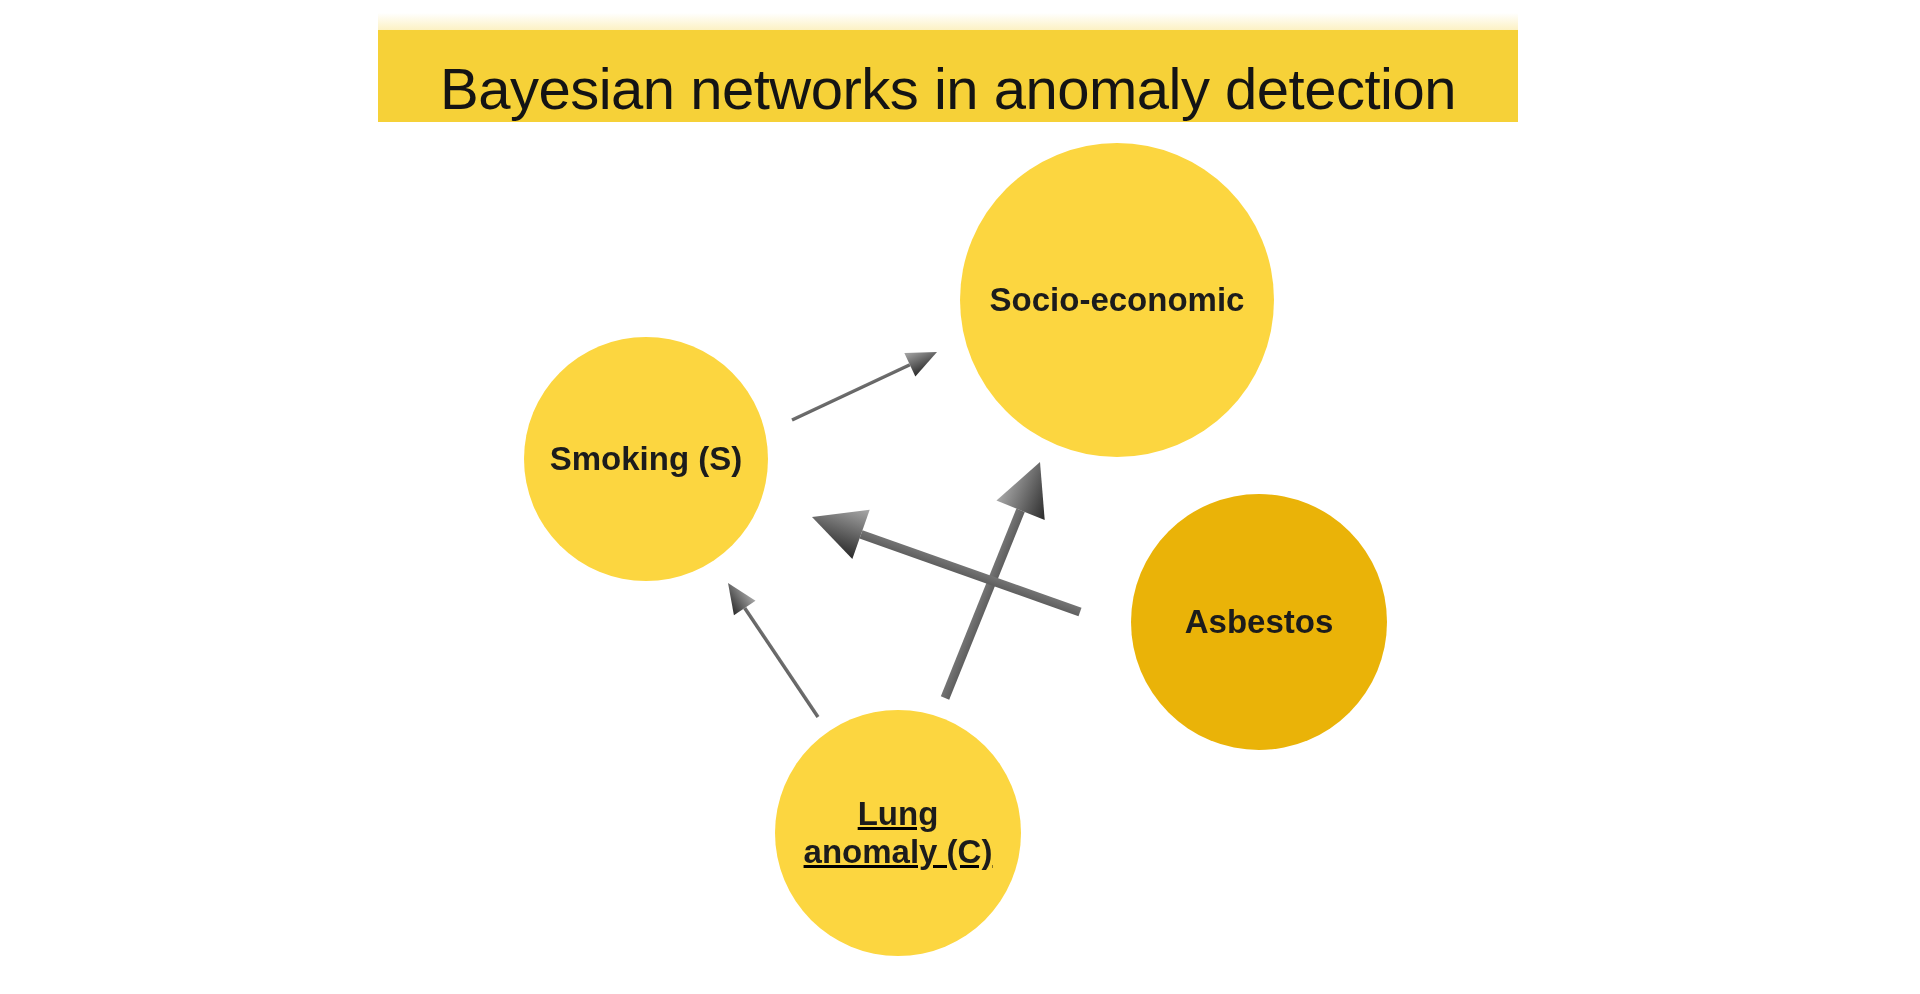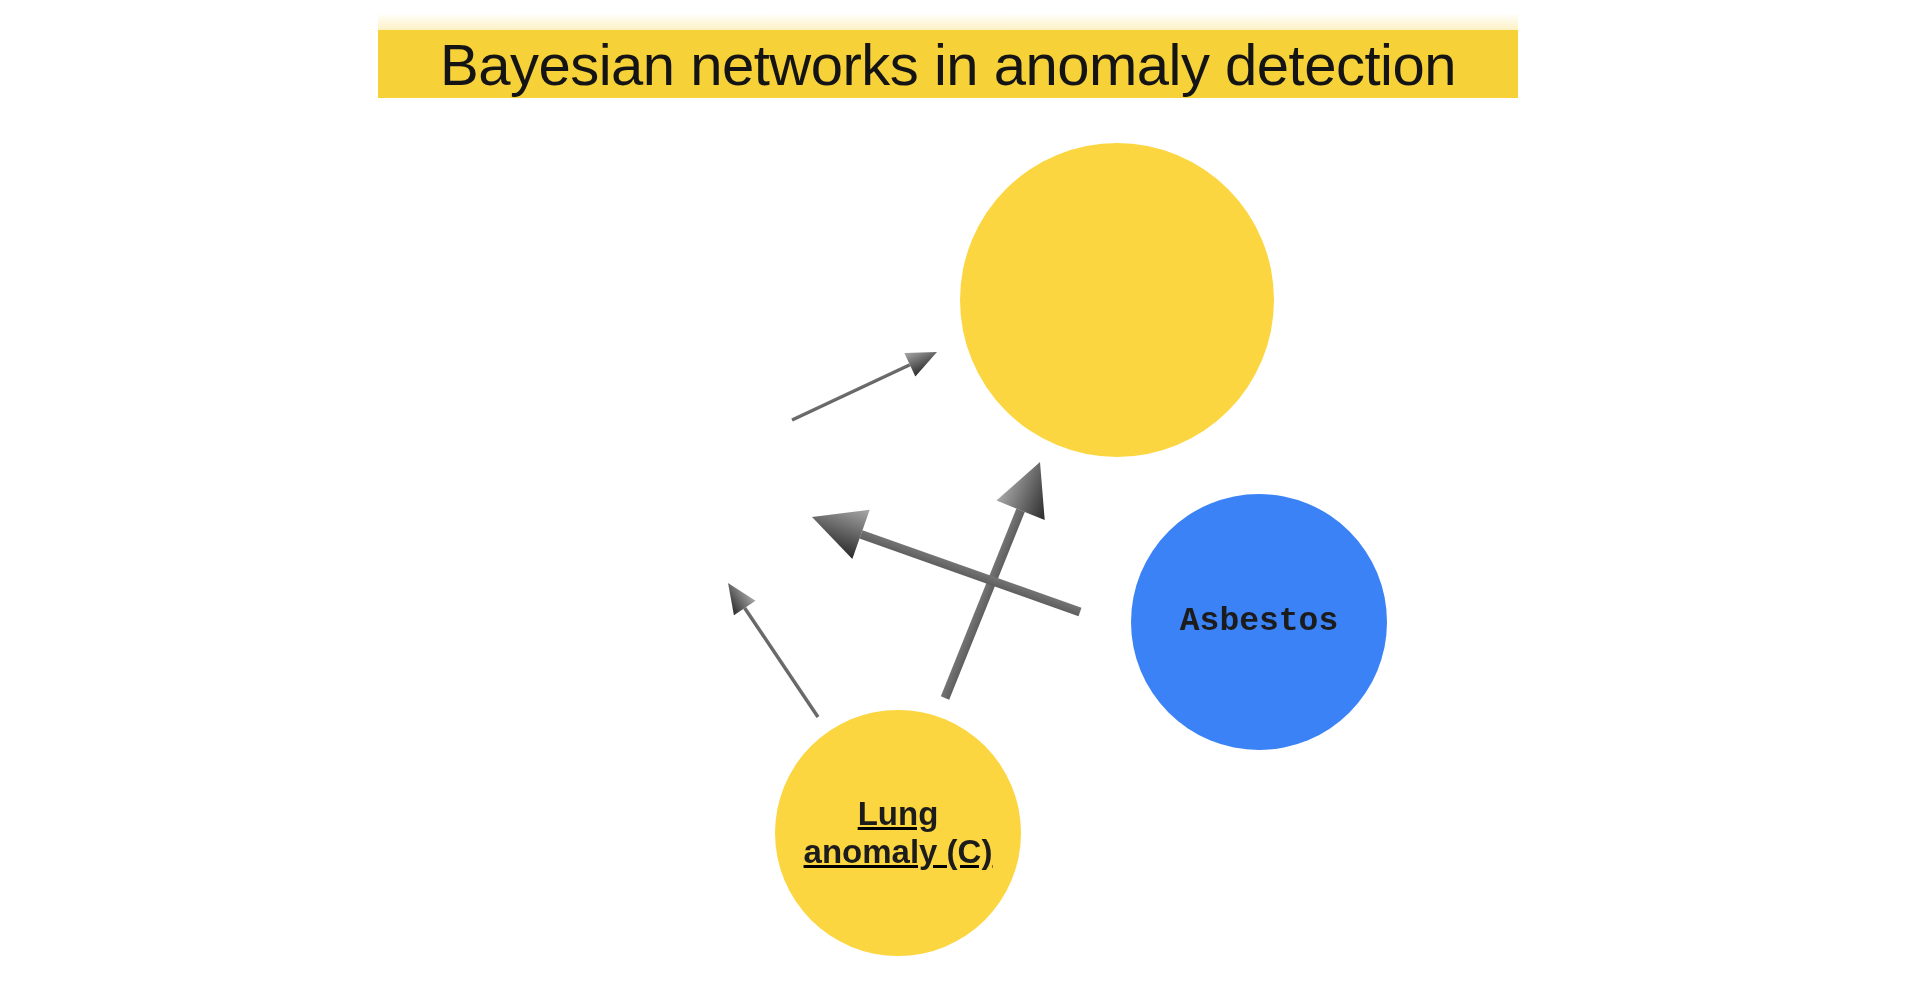--- a/index.html
+++ b/index.html
@@ -21,21 +21,21 @@
     top: 13px;
     width: 1140px;
     height: 17px;
     background: linear-gradient(to bottom, rgba(246,209,56,0.0), rgba(246,209,56,0.30));
   }
   .title-band {
     position: absolute;
     left: 378px;
     top: 30px;
     width: 1140px;
-    height: 68px;
+    height: 92px;
     display: flex;
     align-items: flex-end;
     justify-content: center;
   }
   .title-band span {
     font-size: 58px;
     font-weight: 400;
     letter-spacing: -0.5px;
     color: #141414;
     white-space: nowrap;
@@ -102,25 +102,32 @@
       <line x1="818" y1="717" x2="744.726685504989" y2="607.9041761963168" stroke="url(#edge-grad-1)" stroke-width="3.5"></line>
       <polygon points="728,583 755.5184951900595,600.6559458108217 733.9348758199184,615.152406581812" fill="url(#edge-grad-1)"></polygon>
       <line x1="945" y1="698" x2="1020.5820070324145" y2="510.23838253000196" stroke="url(#edge-grad-2)" stroke-width="9"></line>
       <polygon points="1040,462 1044.7011982974154,519.9473790137947 996.4628157674135,500.5293860462092" fill="url(#edge-grad-2)"></polygon>
       <line x1="1080" y1="612" x2="861.0118179125537" y2="534.3735921704948" stroke="url(#edge-grad-3)" stroke-width="9"></line>
       <polygon points="812,517 869.6986139978011,509.86768321421795 852.3250218273064,558.8795011267716" fill="url(#edge-grad-3)"></polygon>
     </svg>
 
   <div class="node" style="left: 960px; top: 143px; width: 314px; height: 314px; background: rgb(252, 214, 64);">
     <div class="node-label">
+      <span class="node-line">Socio-economic</span>
     </div>
   </div>
 
+  <div class="node" style="left: 524px; top: 337px; width: 244px; height: 244px; background: rgb(252, 214, 64);">
+    <div class="node-label">
+      <span class="node-line">Smoking (S)</span>
 
-  <div class="node" style="left: 1131px; top: 494px; width: 256px; height: 256px; background: #3b82f6; font-family: Liberation Mono, monospace;">
+    </div>
+  </div>
+
+  <div class="node" style="left: 1131px; top: 494px; width: 256px; height: 256px; background: #eab308;">
     <div class="node-label">
       <span class="node-line">Asbestos</span>
     </div>
   </div>
 
   <div class="node" style="left: 775px; top: 710px; width: 246px; height: 246px; background: rgb(252, 214, 64); text-decoration: underline;">
     <div class="node-label">
       <span class="node-line">Lung</span>
       <span class="node-line">anomaly (C)</span>
     </div>

